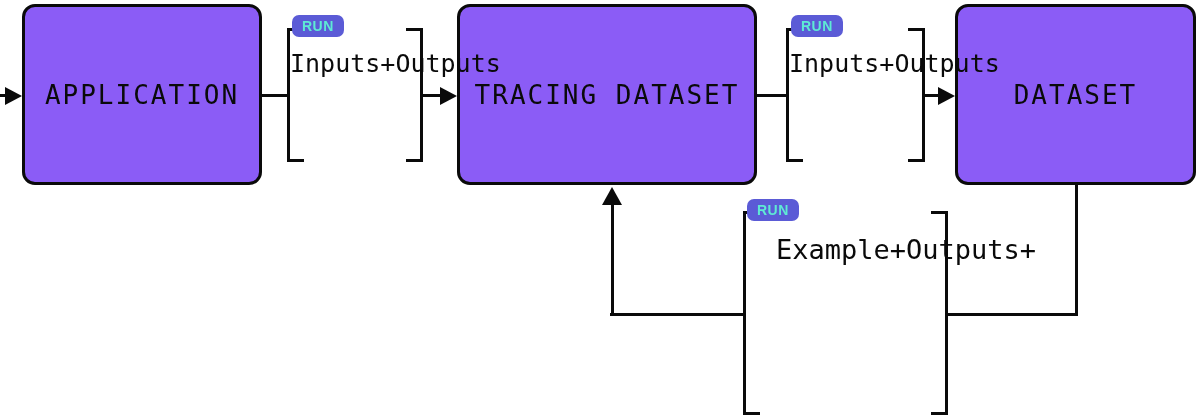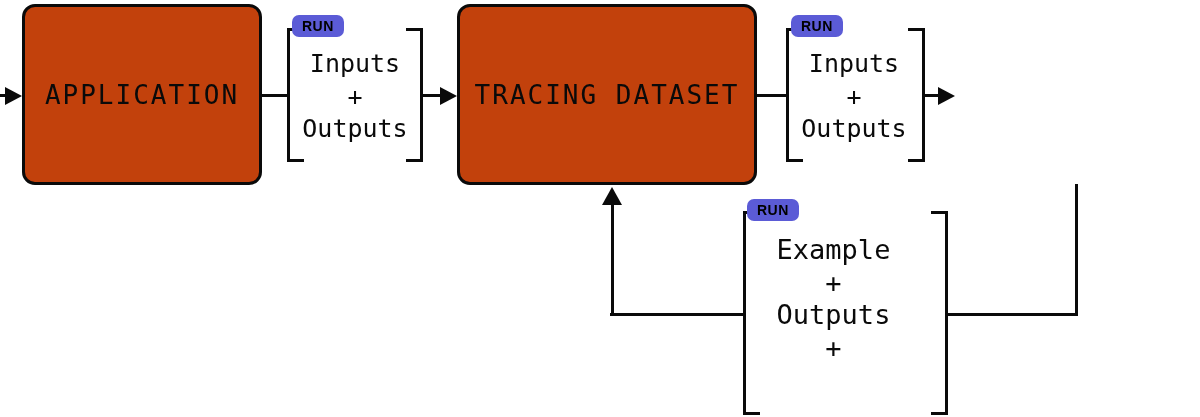--- a/index.html
+++ b/index.html
@@ -12,34 +12,34 @@
   .hline{position:absolute;height:3.5px;background:#0a0a0a;z-index:1;}
   .vline{position:absolute;width:3.5px;background:#0a0a0a;z-index:1;}
   
   .arrow-right{position:absolute;width:0;height:0;z-index:1;
     border-top:9px solid transparent;border-bottom:9px solid transparent;
     border-left:17px solid #0a0a0a;}
   .arrow-up{position:absolute;width:0;height:0;z-index:1;
     border-left:10px solid transparent;border-right:10px solid transparent;
     border-bottom:18px solid #0a0a0a;}
   
-  .node{position:absolute;top:4px;height:175px;background:#c2410c;
+  .node{position:absolute;top:4px;height:175px;background:#8b5cf6;
     border:3.5px solid #0a0a0a;border-radius:13px;z-index:2;
     display:flex;align-items:center;justify-content:center;}
   .node-label{font-size:26px;letter-spacing:2px;font-weight:500;white-space:nowrap;}
   
   .bracket{position:absolute;width:14px;z-index:3;}
   .bracket.bleft{border-left:3px solid #0a0a0a;border-top:3px solid #0a0a0a;border-bottom:3px solid #0a0a0a;}
   .bracket.bright{border-right:3px solid #0a0a0a;border-top:3px solid #0a0a0a;border-bottom:3px solid #0a0a0a;}
   .group-bg{position:absolute;background:#fff;z-index:2;}
-  .group-text{position:absolute;z-index:3;display:flex;flex-direction:column;
+  .group-text{position:absolute;z-index:3;display:flex;flex-direction:row;
     align-items:center;text-align:center;white-space:nowrap;}
   .group-text.small span{font-size:25px;line-height:32.5px;}
   .group-text.large span{font-size:27px;line-height:32.6px;}
-  .run-badge{position:absolute;z-index:4;color:#000000;
+  .run-badge{position:absolute;z-index:4;color:#5eead4;
     font-family:"Liberation Sans","DejaVu Sans",sans-serif;
     font-weight:700;font-size:14px;letter-spacing:0.5px;
     padding:2.5px 10px;border-radius:7px;line-height:17px;}
 </style>
 </head>
 <body>
 
 <div class="canvas">
 
   <div class="hline" style="left:0;top:93.5px;width:8px"></div>
@@ -74,30 +74,33 @@
   <div class="group-text small" style="left:789px;top:48px;width:130px">
     <span>Inputs</span>
     <span>+</span>
     <span>Outputs</span>
   </div>
   <div class="run-badge" style="left: 791px; top: 15px; background: rgb(91, 91, 214);">RUN</div>
 
   <div class="hline" style="left:925px;top:93.5px;width:16px"></div>
   <div class="arrow-right" style="left:938px;top:86.5px"></div>
 
+  <div class="node" style="left:955px;width:235px">
+    <span class="node-label">DATASET</span>
+  </div>
 
   <div class="vline" style="left:1074.5px;top:184px;height:132px"></div>
   <div class="hline" style="left:610px;top:312.5px;width:468px"></div>
   <div class="vline" style="left:610.5px;top:203px;height:113px"></div>
   <div class="arrow-up" style="left:602px;top:187px"></div>
 
   <div class="group-bg" style="left:745px;top:211px;width:201px;height:204px"></div>
   <div class="bracket bleft" style="left:743px;top:211px;height:198px"></div>
   <div class="bracket bright" style="left:931px;top:211px;height:198px"></div>
-  <div class="group-text large" style="left:734px;top:234px;width:199px">
+  <div class="group-text large" style="left:776px;top:234px;width:199px">
     <span>Example</span>
     <span>+</span>
     <span>Outputs</span>
     <span>+</span>
   </div>
   <div class="run-badge" style="left: 747px; top: 199px; background: rgb(91, 91, 214);">RUN</div>
 
 </div>
 
 </body></html>

